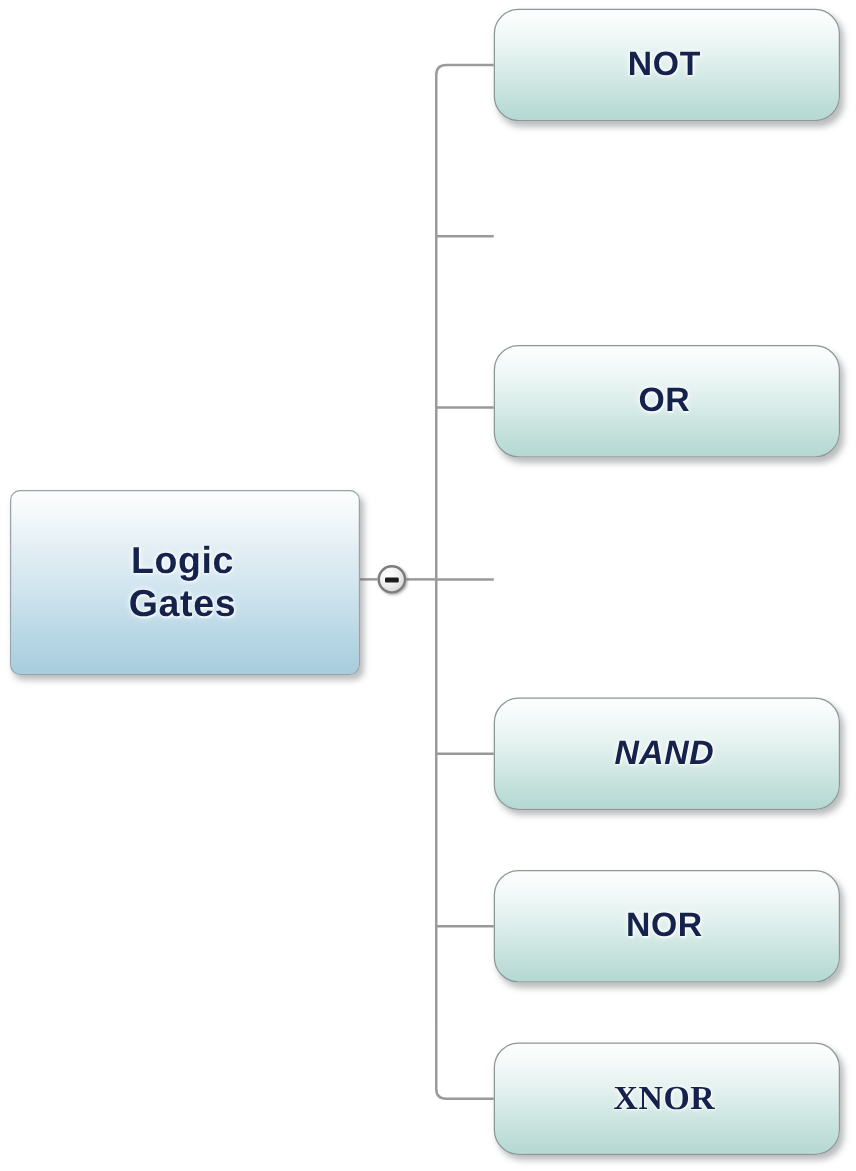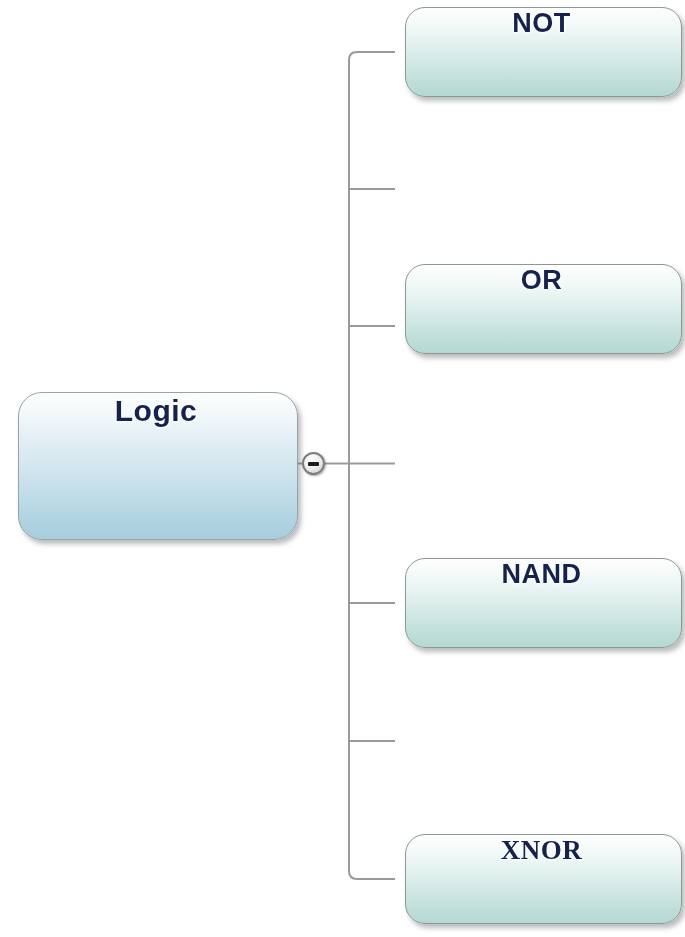--- a/index.html
+++ b/index.html
@@ -33,24 +33,23 @@
   }
 
   
   .node {
     position: absolute;
     box-sizing: border-box;
     border-radius: 20px;
     border: 1px solid #8d9698;
     box-shadow: 3px 4px 5px rgba(90, 96, 98, 0.42);
     display: flex;
-    align-items: flex-start;
+    align-items: center;
     justify-content: center;
     overflow: hidden;
-    margin-left: 10px;
   }
 
   .node-label {
     font-weight: bold;
     color: #14224c;
     letter-spacing: 0.5px;
     text-shadow:
        0 0 3px rgba(255,255,255,0.95),
        0 0 6px rgba(255,255,255,0.85),
        1px 1px 0 rgba(255,255,255,0.55);
@@ -58,21 +57,21 @@
     line-height: 1.18;
     user-select: none;
   }
 
   
   #root-node {
     left: 8px;
     top: 392px;
     width: 280px;
     height: 148px;
-    border-radius: 24px;
+    border-radius: 8px;
     background: linear-gradient(to bottom,
         #fdfefe 0%,
         #f4f9fb 12%,
         #e2eef4 32%,
         #cfe4ee 55%,
         #b9d8e6 78%,
         #a7cddd 100%);
     border: 1px solid #97a3a8;
   }
   #root-node .node-label {
@@ -138,33 +137,37 @@
     <line x1="349" y1="189" x2="395" y2="189" stroke="#9a9a9a" stroke-width="2"></line>
     <line x1="349" y1="326" x2="395" y2="326" stroke="#9a9a9a" stroke-width="2"></line>
     <line x1="349" y1="463.5" x2="395" y2="463.5" stroke="#9a9a9a" stroke-width="2"></line>
     <line x1="349" y1="603" x2="395" y2="603" stroke="#9a9a9a" stroke-width="2"></line>
     <line x1="349" y1="741" x2="395" y2="741" stroke="#9a9a9a" stroke-width="2"></line>
   </svg>
 
   <div id="root-node" class="node">
     <div class="node-label">
       <div>Logic</div>
+      <div>Gates</div>
     </div>
   </div>
 
   <div id="collapse-toggle">
     <span class="minus-bar"></span>
   </div>
 
   <div class="node child-node" style="top: 7px;">
     <span class="node-label">NOT</span>
   </div>
-  <div class="node child-node" style="top: 264px;">
+  <div class="node child-node" style="top: 276px;">
     <span class="node-label">OR</span>
   </div>
-  <div class="node child-node" style="top: 558px;">
+  <div class="node child-node" style="top: 558px; font-style: italic;">
     <span class="node-label">NAND</span>
+  </div>
+  <div class="node child-node" style="top: 696px;">
+    <span class="node-label">NOR</span>
   </div>
   <div class="node child-node" style="top: 834px; font-family: Liberation Serif, serif;">
     <span class="node-label">XNOR</span>
   </div>
 
 </div>
 
 </body></html>

